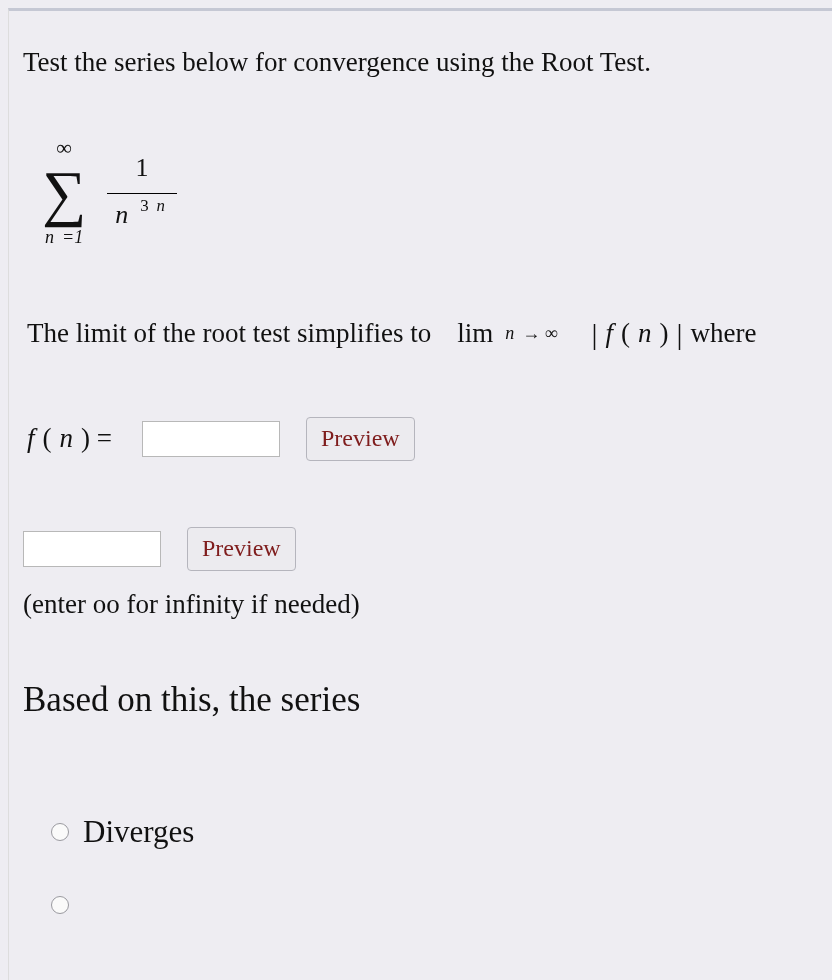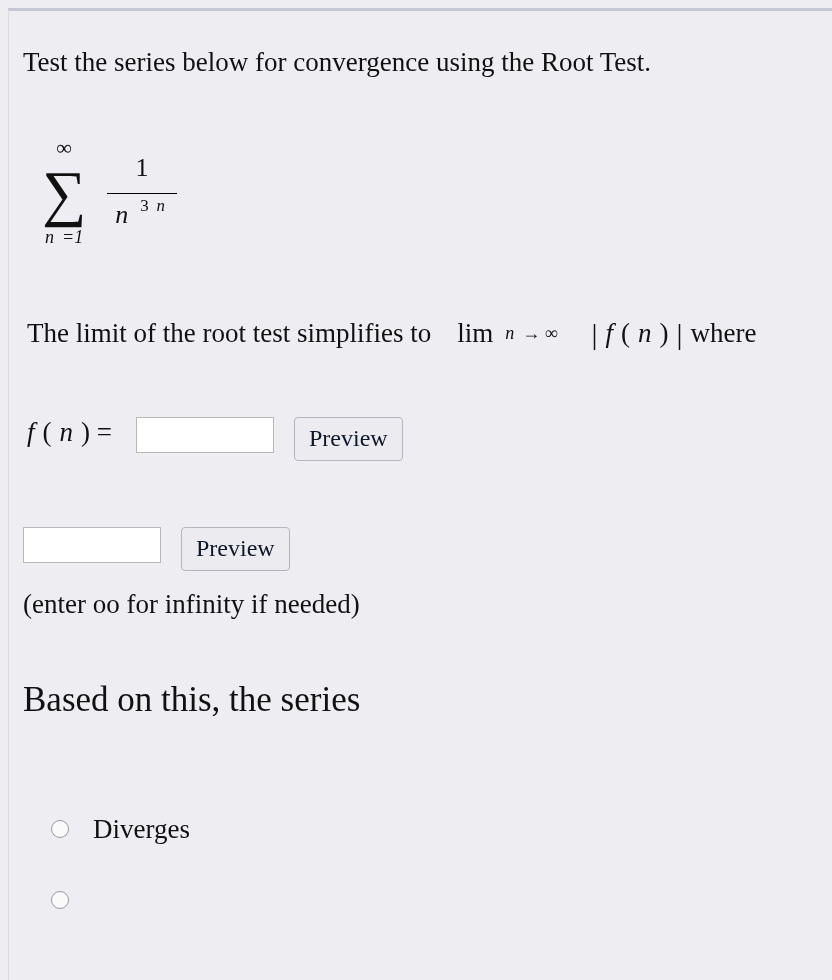--- a/index.html
+++ b/index.html
@@ -92,21 +92,22 @@
     }
     .prompt-line {
       font-size: 27px;
       display: flex;
       align-items: center;
       flex-wrap: wrap;
     }
     .input-row {
       margin: 58px 0 0 0;
       display: flex;
-      gap: 12px;
+      align-items: center;
+      gap: 18px;
     }
     .row-label {
       font-size: 27px;
     }
     .text-input {
       height: 36px;
       width: 138px;
       border: 1px solid #b8b8b8;
       background: #fff;
       font-size: 18px;
@@ -114,39 +115,39 @@
     }
     .preview-btn {
       height: 44px;
       padding: 0 14px;
       font-size: 24px;
       font-family: "Times New Roman", Times, serif;
       background: #ecebef;
       border: 1px solid #b5b5bd;
       border-radius: 4px;
       cursor: pointer;
-      color: #0f172a;
+      color: #7f1d1d;
     }
     .hint {
       font-size: 27px;
       margin-top: 14px;
     }
     .conclusion {
       font-size: 35px;
       margin-top: 60px;
     }
     .radio-group {
       margin-top: 90px;
       margin-left: 24px;
     }
     .radio-row {
       display: flex;
       align-items: center;
-      gap: 16px;
-      font-size: 27px;
+      gap: 6px;
+      font-size: 31px;
       margin-bottom: 38px;
     }
     .radio-circle {
       width: 18px;
       height: 18px;
       border: 1.5px solid #9a9aa0;
       border-radius: 50%;
       background: #fafafa;
       flex-shrink: 0;
     }

